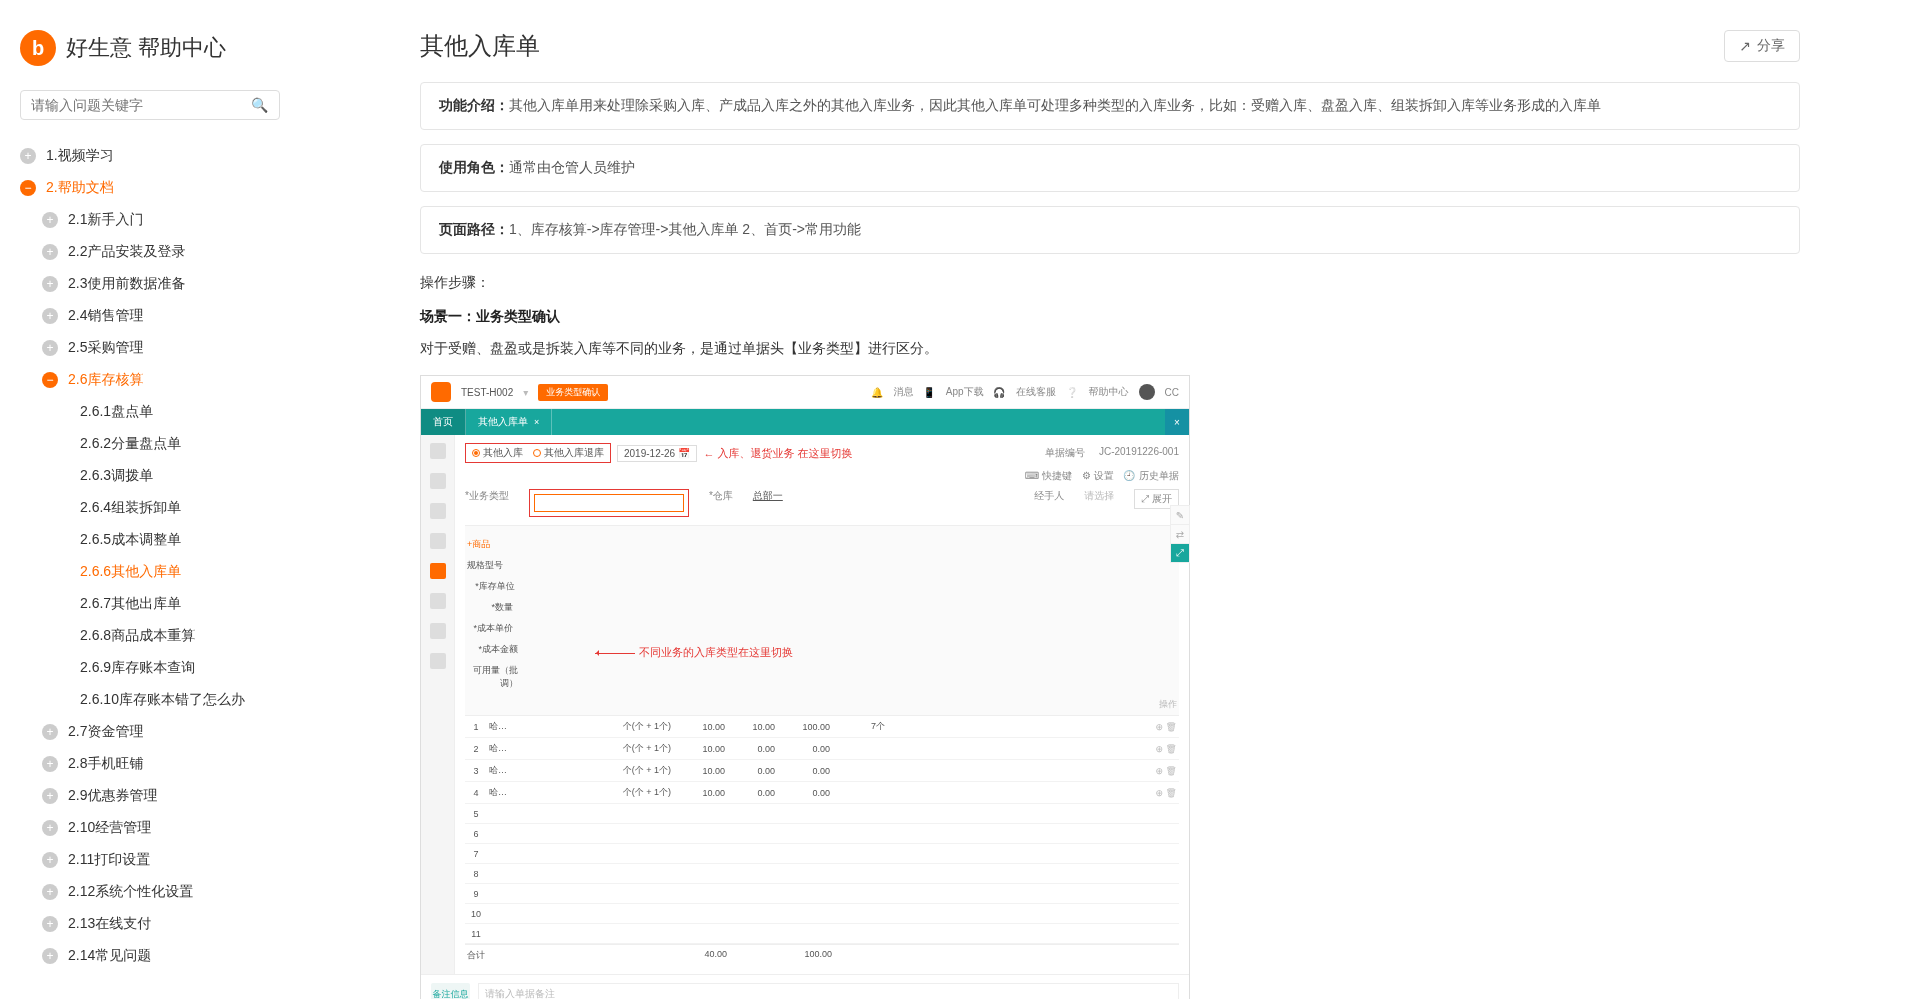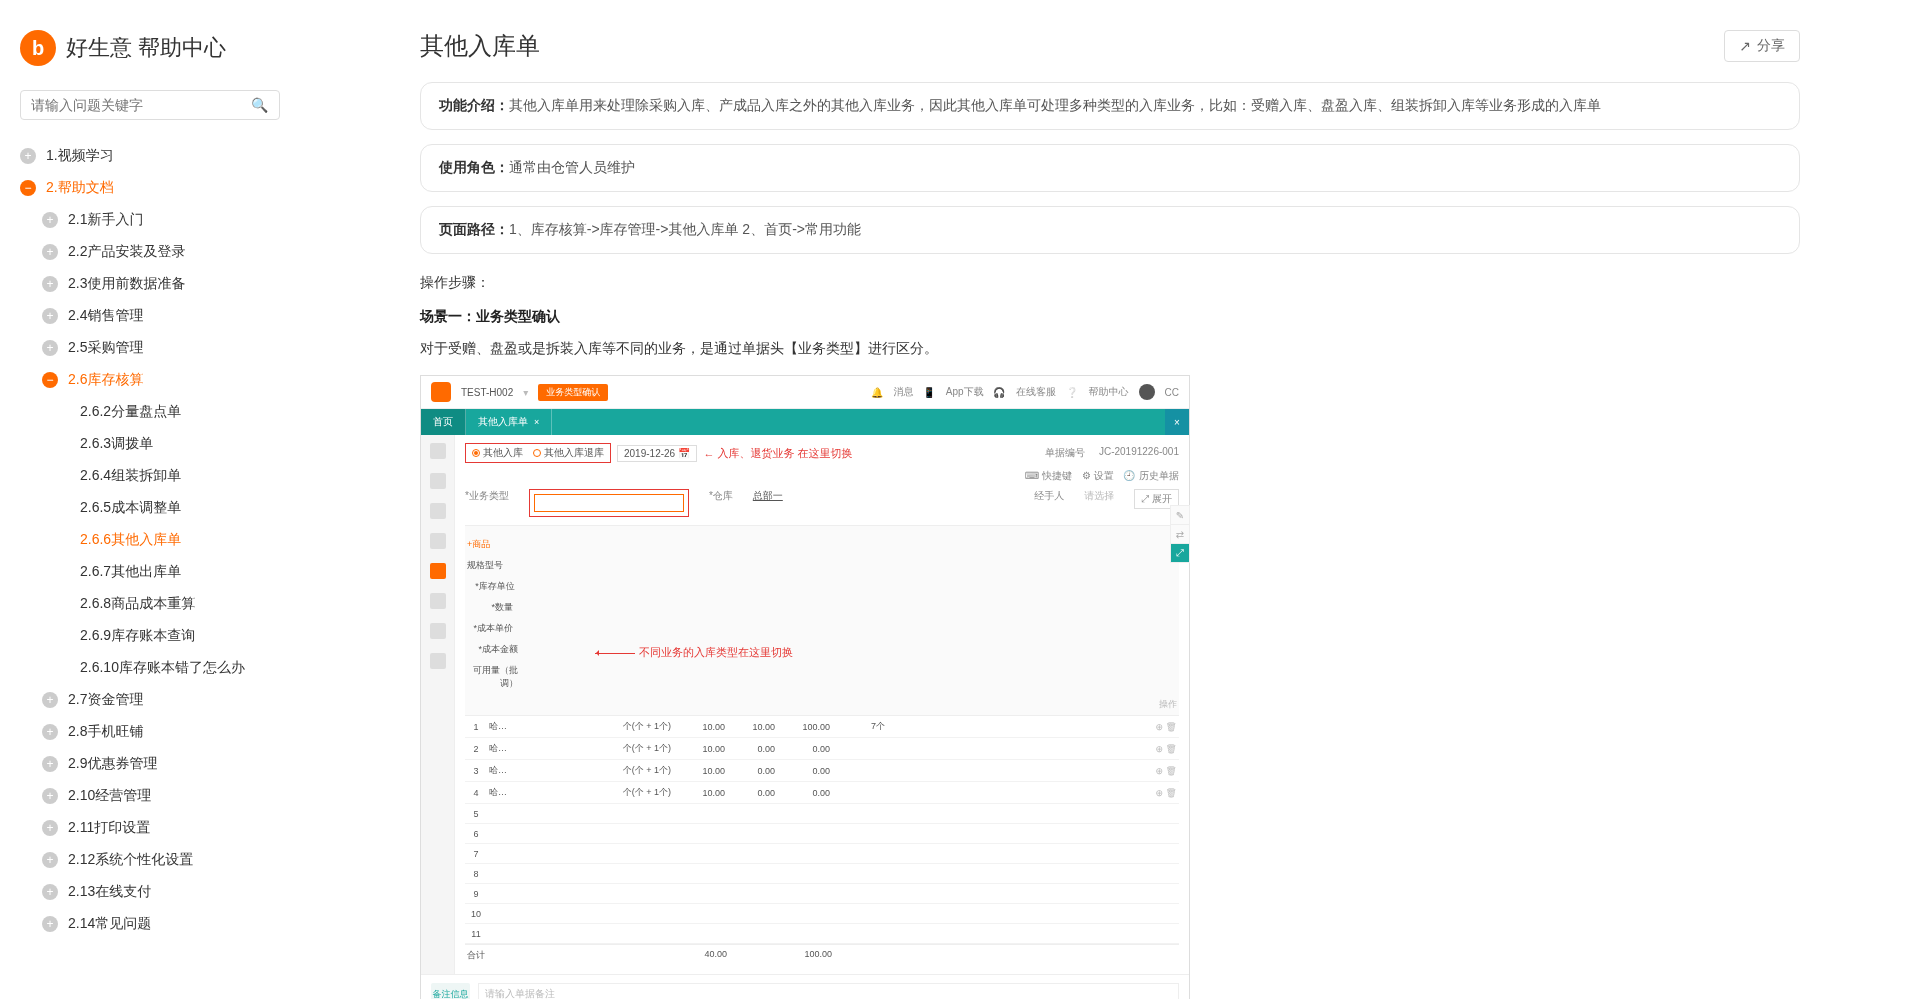--- a/index.html
+++ b/index.html
@@ -18,21 +18,21 @@
 .nav .pi.minus { background:#ff6a00; }
 .nav .lvl1 { padding-left:0; }
 .nav .lvl2 { padding-left:22px; }
 .nav .lvl3 { padding-left:60px; }
 .nav .active { color:#ff6a00; }
 .nav .active-parent { color:#ff6a00; }
 .main { flex:1; padding:30px 60px 40px 120px; max-width:1560px; }
 .title-row { display:flex; align-items:center; justify-content:space-between; margin-bottom:20px; }
 .page-title { font-size:24px; font-weight:500; color:#333; }
 .share-btn { border:1px solid #ddd; border-radius:4px; padding:6px 14px; color:#666; cursor:pointer; background:#fff; display:inline-flex; align-items:center; gap:6px; font-size:14px; }
-.info-box { border:1px solid #e5e5e5; border-radius:12px; padding:14px 18px; margin-bottom:14px; color:#555; }
+.info-box { border:1px solid #e5e5e5; border-radius:4px; padding:14px 18px; margin-bottom:14px; color:#555; }
 .info-box b { color:#333; font-weight:600; }
 .section-label { margin:20px 0 10px; color:#333; }
 .scene-title { font-weight:600; margin:16px 0 10px; color:#222; }
 .para { margin:8px 0 14px; line-height:1.8; color:#333; }
 .app-shot { border:1px solid #ddd; width:770px; margin:10px 0 30px; background:#fff; font-size:10px; color:#555; }
 .as-top { display:flex; align-items:center; justify-content:space-between; background:#fff; padding:6px 10px; border-bottom:1px solid #eee; }
 .as-top-left { display:flex; align-items:center; gap:10px; }
 .as-logo { width:20px; height:20px; border-radius:4px; background:#ff6a00; }
 .as-top-right { display:flex; align-items:center; gap:10px; color:#888; }
 .as-tabs { background:#18a79d; color:#fff; display:flex; align-items:center; height:26px; }
@@ -123,20 +123,23 @@
         </li>
       <li class="lvl2">
           <span class="pi">+</span>
           <span>2.5采购管理</span>
         </li>
       <li class="lvl2 active-parent">
           <span class="pi minus">−</span>
           <span>2.6库存核算</span>
         </li>
       <li class="lvl3">
+          <span>2.6.1盘点单</span>
+        </li>
+      <li class="lvl3">
           <span>2.6.2分量盘点单</span>
         </li>
       <li class="lvl3">
           <span>2.6.3调拨单</span>
         </li>
       <li class="lvl3">
           <span>2.6.4组装拆卸单</span>
         </li>
       <li class="lvl3">
           <span>2.6.5成本调整单</span>

